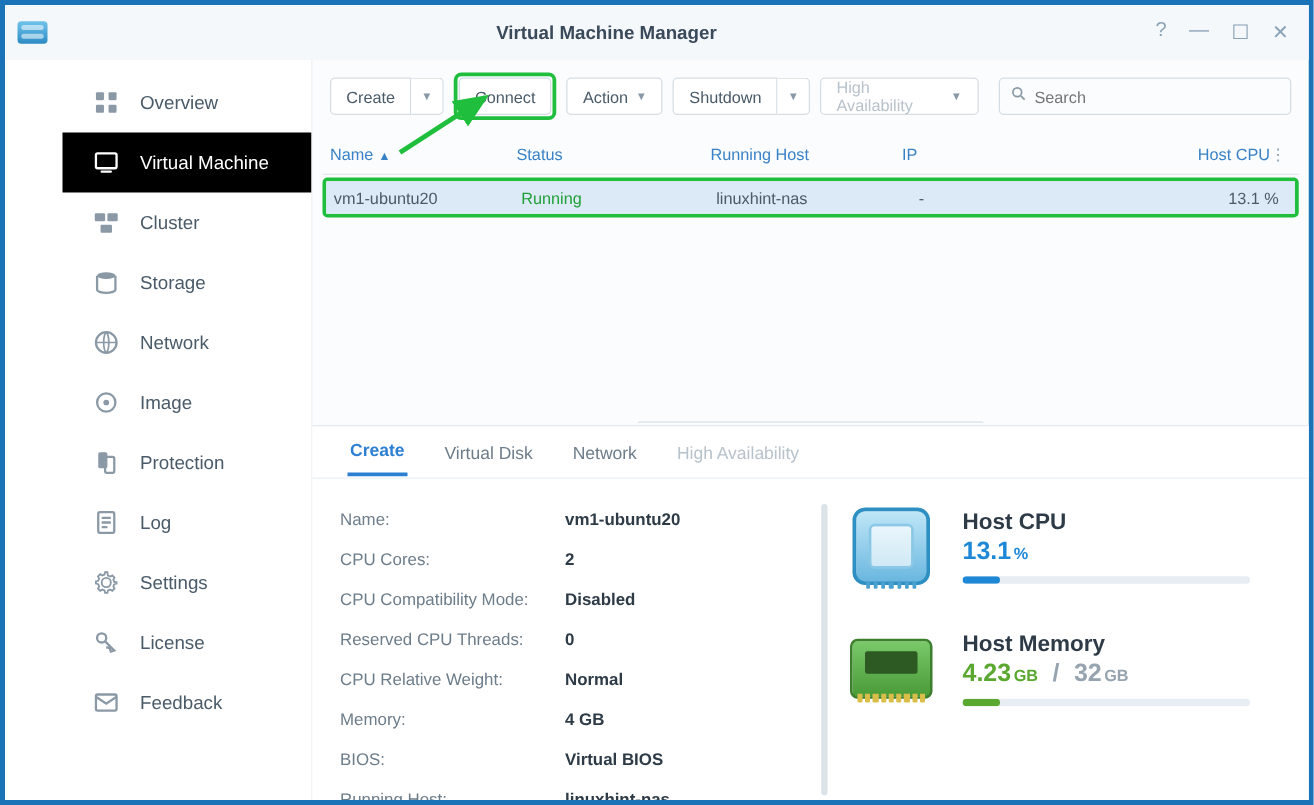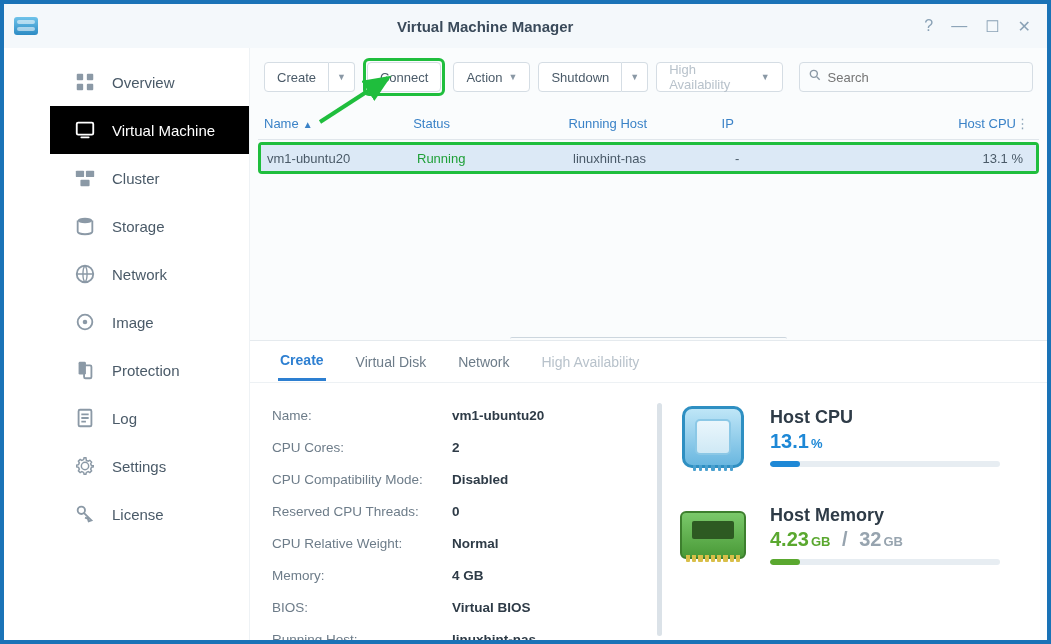--- a/index.html
+++ b/index.html
@@ -214,20 +214,29 @@
       </div>
       <div class="item">
         <span class="ic">
             <svg viewBox="0 0 24 24">
               <circle cx="8" cy="8" r="4" fill="none" stroke="currentColor" stroke-width="2"></circle>
               <path d="M11 11l8 8-3 1-1-3-3-1" fill="none" stroke="currentColor" stroke-width="2"></path>
             </svg>
           </span>
         <span>License</span>
       </div>
+      <div class="item">
+        <span class="ic">
+            <svg viewBox="0 0 24 24">
+              <rect x="3" y="5" width="18" height="14" rx="1.5" fill="none" stroke="currentColor" stroke-width="2"></rect>
+              <path d="M3 7l9 6 9-6" fill="none" stroke="currentColor" stroke-width="2"></path>
+            </svg>
+          </span>
+        <span>Feedback</span>
+      </div>
     </div>
 
     <div class="main">
 
       <div class="toolbar">
         <div class="btn-group">
           <div class="btn">
               <span>Create</span>
             </div>
           <div class="btn split">

